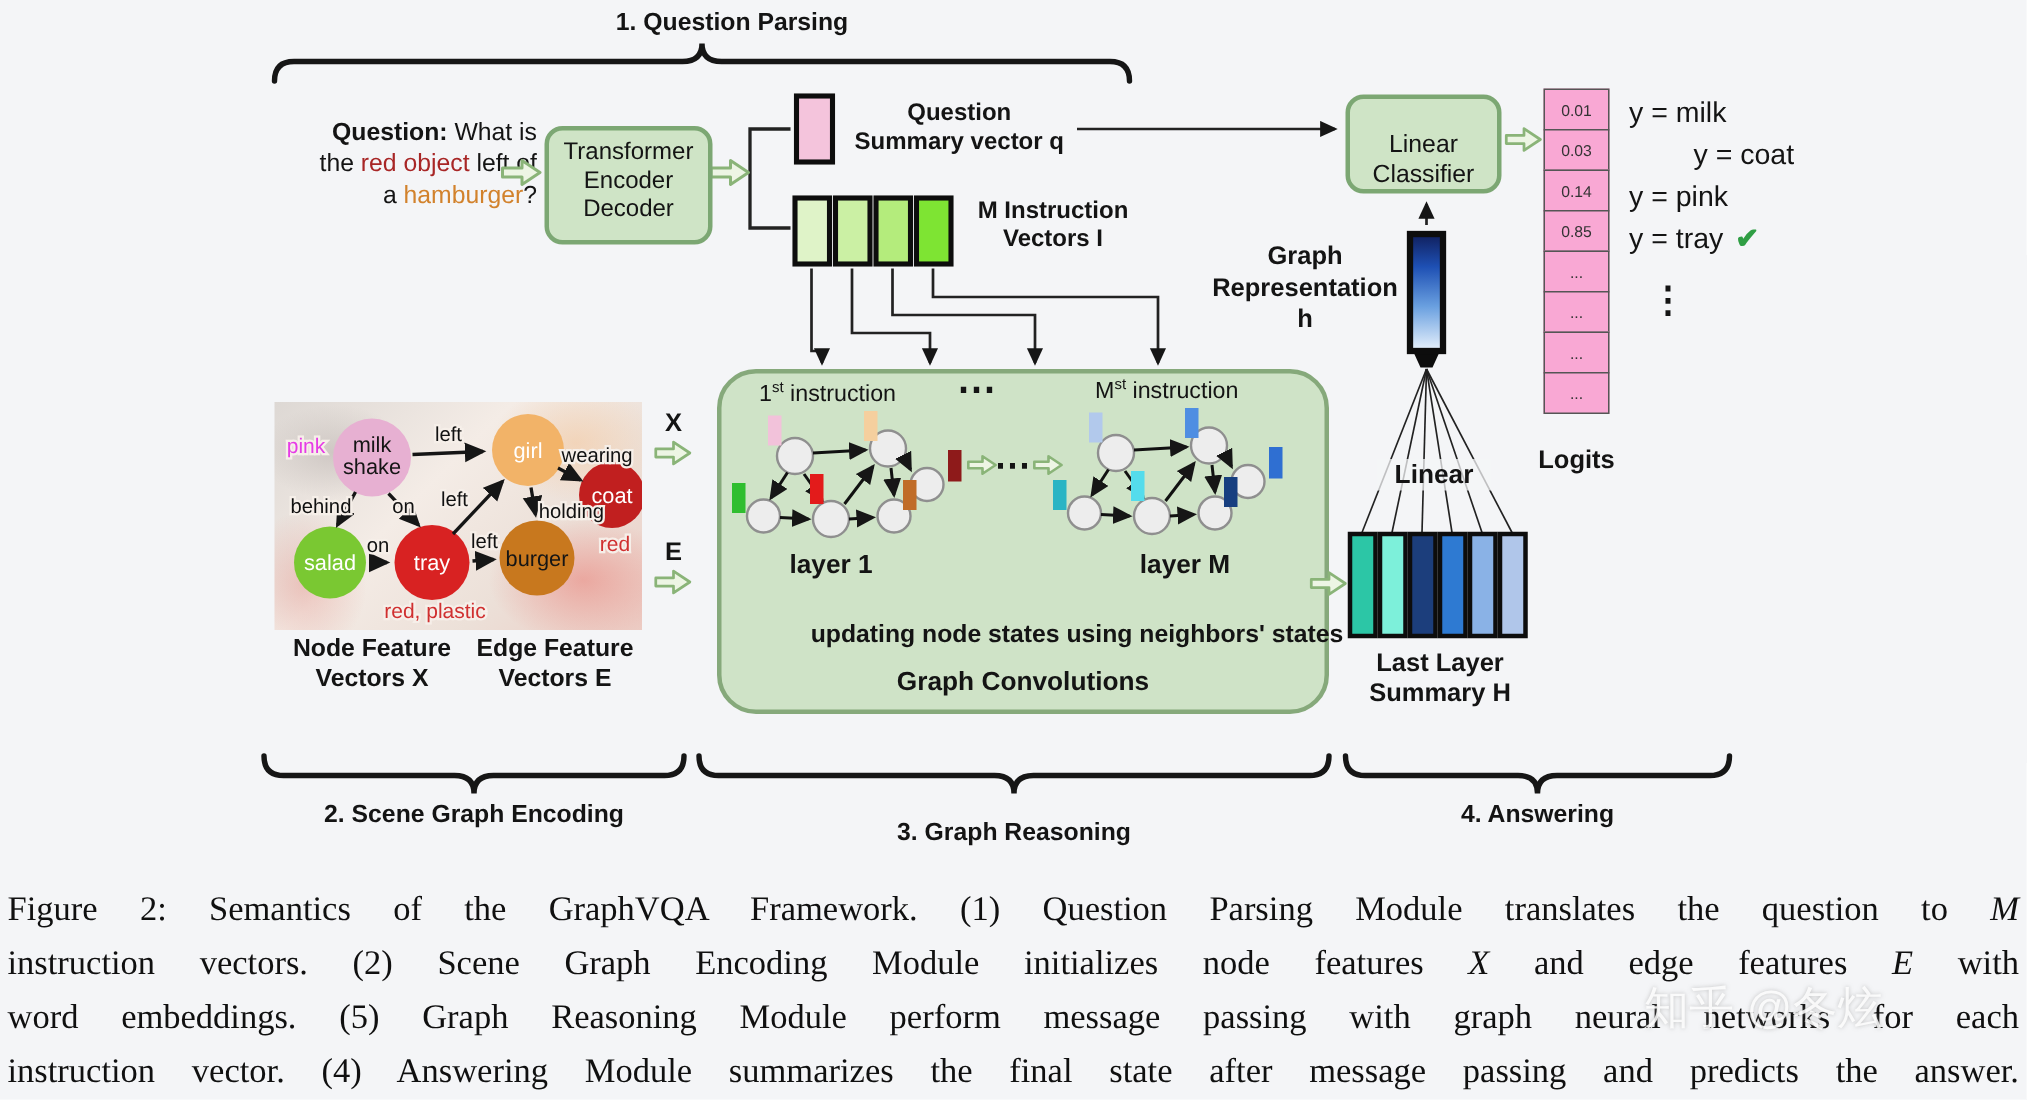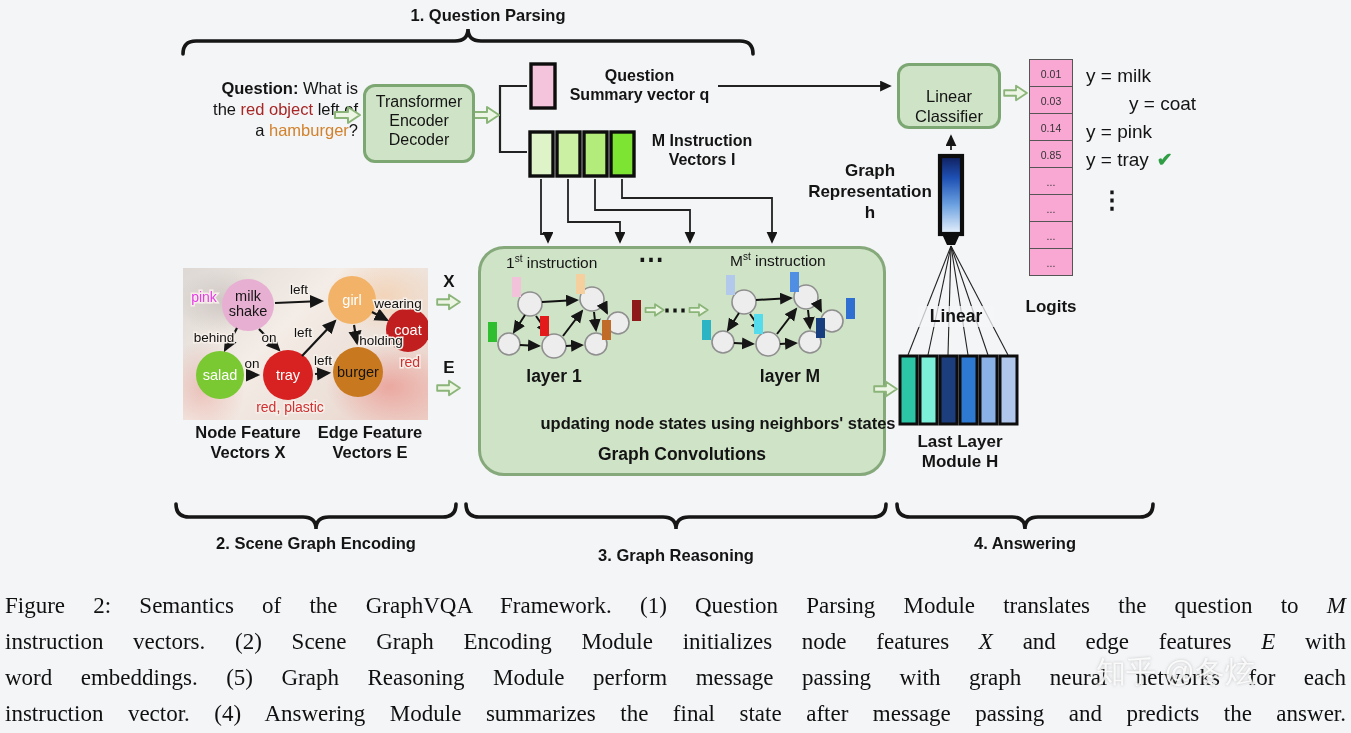--- a/index.html
+++ b/index.html
@@ -300,21 +300,21 @@
       <rect x="2" y="3" width="17" height="68" fill="#2cc6a6"></rect>
       <rect x="22" y="3" width="17" height="68" fill="#7df0da"></rect>
       <rect x="42" y="3" width="17" height="68" fill="#1c3e7c"></rect>
       <rect x="62" y="3" width="17" height="68" fill="#2e7ad2"></rect>
       <rect x="82" y="3" width="17" height="68" fill="#8ab2e6"></rect>
       <rect x="102" y="3" width="17" height="68" fill="#b0c6ea"></rect>
     </g>
   </svg>
   <div class="veclabel" style="left:898px;top:432px;width:124px;font-size:17px;line-height:20px;">
     <div>Last Layer</div>
-      <div>Module H</div>
+      <div>Summary H</div>
   </div>
 
   <div class="greenbox" style="left:897px;top:63px;width:104px;height:66px;padding-top:20px;font-size:16.5px;line-height:20px;box-sizing:border-box;">
     <div>Linear</div>
     <div>Classifier</div>
   </div>
   <svg class="flow-arrow" style="left:1002px;top:83px;" width="28" height="20" viewBox="0 0 30 22">
       <path d="M2,8 L15,8 L15,3 L27,11 L15,19 L15,14 L2,14 Z" fill="#edf5e4" stroke="#8ab478" stroke-width="2" stroke-linejoin="round"></path>
     </svg>
 

